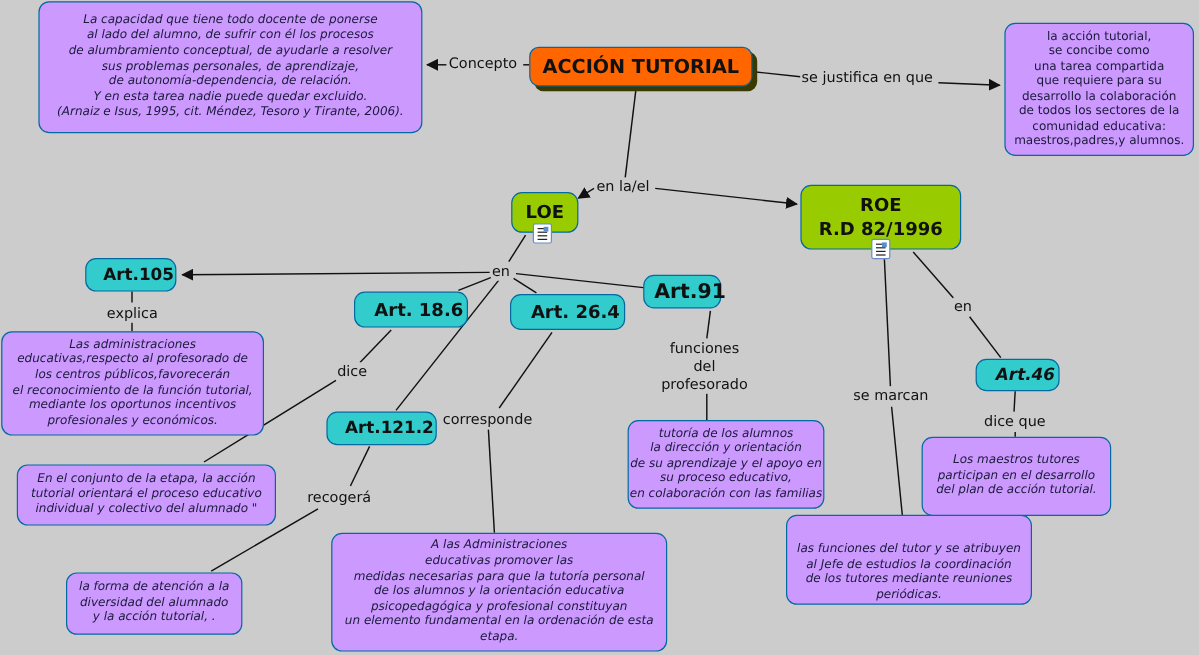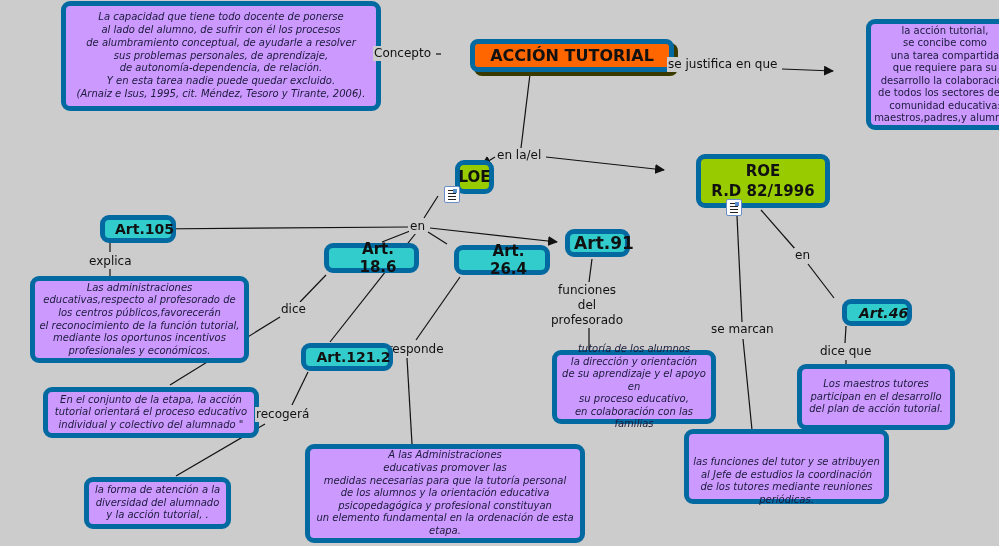--- a/index.html
+++ b/index.html
@@ -1,20 +1,20 @@
 <!DOCTYPE html>
 <html><head>
 <meta charset="utf-8">
 <style>
   html, body { margin:0; padding:0; }
   body { width:999px; height:546px; background:#cccccc; position:relative; overflow:hidden;
          font-family:"DejaVu Sans", "Liberation Sans", sans-serif; }
   svg.links { position:absolute; left:0; top:0; width:999px; height:546px; }
-  .node { position:absolute; box-sizing:border-box; border:5px solid #0369a1; border-radius:9px;
-          display:flex; align-items:center; justify-content:center; text-align:center;margin-left:29px; }
+  .node { position:absolute; box-sizing:border-box; border:1px solid #0369a1; border-radius:9px;
+          display:flex; align-items:center; justify-content:center; text-align:center; }
   .main { background:#ff6600; font-weight:bold; font-size:16px; color:#111;
           box-shadow:4px 4px 0 #3a3a00; border-radius:8px; }
   .green { background:#99cc00; font-weight:bold; color:#111; }
   .teal { background:#33cccc; font-weight:bold; color:#111;padding-left:13px; }
   .purple { background:#cc99ff; color:#1a1a3a; font-size:10px; line-height:12.6px; white-space:pre-line; }
   .purple.it { font-style:italic; }
   .lbl { position:absolute; font-size:12px; color:#111; background:#cccccc; text-align:center;
          white-space:pre-line; line-height:15px; padding:0 1px; }
   .resicon { position:absolute; width:16px; height:17px; box-sizing:border-box; background:#fff;
              border:1px solid #6a8cc8; border-radius:2px; }
@@ -77,37 +77,37 @@
 </svg>
 
 <div class="node purple it" style="left:32px;top:1px;width:320px;height:110px;font-size:10px;line-height:12.8px;">La capacidad que tiene todo docente de ponerse
 al lado del alumno, de sufrir con él los procesos
 de alumbramiento conceptual, de ayudarle a resolver
 sus problemas personales, de aprendizaje,
 de autonomía-dependencia, de relación.
 Y en esta tarea nadie puede quedar excluido.
 (Arnaiz e Isus, 1995, cit. Méndez, Tesoro y Tirante, 2006).</div>
 
-<div class="node main" style="left:441px;top:39px;width:204px;height:33px;font-size:16px;">ACCIÓN TUTORIAL</div>
+<div class="node main" style="left:441px;top:39px;width:186px;height:33px;font-size:16px;">ACCIÓN TUTORIAL</div>
 
 <div class="lbl" style="left:373px;top:46px;">Concepto</div>
 <div class="lbl" style="left:667px;top:57px;">se justifica en que</div>
 
 <div class="node purple" style="left:837px;top:19px;width:158px;height:111px;font-size:10px;line-height:12.5px;">la acción tutorial,
 se concibe como
 una tarea compartida
 que requiere para su
 desarrollo la colaboración
 de todos los sectores de la
 comunidad educativa:
 maestros,padres,y alumnos.</div>
 
 <div class="lbl" style="left:496px;top:148px;">en la/el</div>
 
-<div class="node green" style="left:426px;top:160px;width:39px;height:34px;font-size:15px;">LOE</div>
+<div class="node green" style="left:426px;top:160px;width:56px;height:34px;font-size:15px;">LOE</div>
 <div class="resicon" style="left:444px;top:186px;"></div>
 
 <div class="node green" style="left:667px;top:154px;width:134px;height:54px;font-size:15px;line-height:20px;white-space:pre-line;">ROE
 R.D 82/1996</div>
 <div class="resicon" style="left:726px;top:199px;"></div>
 
 <div class="lbl" style="left:409px;top:219px;">en</div>
 
 <div class="node teal" style="left:71px;top:215px;width:76px;height:28px;font-size:14px;">Art.105</div>
 <div class="lbl" style="left:88px;top:254px;">explica</div>

